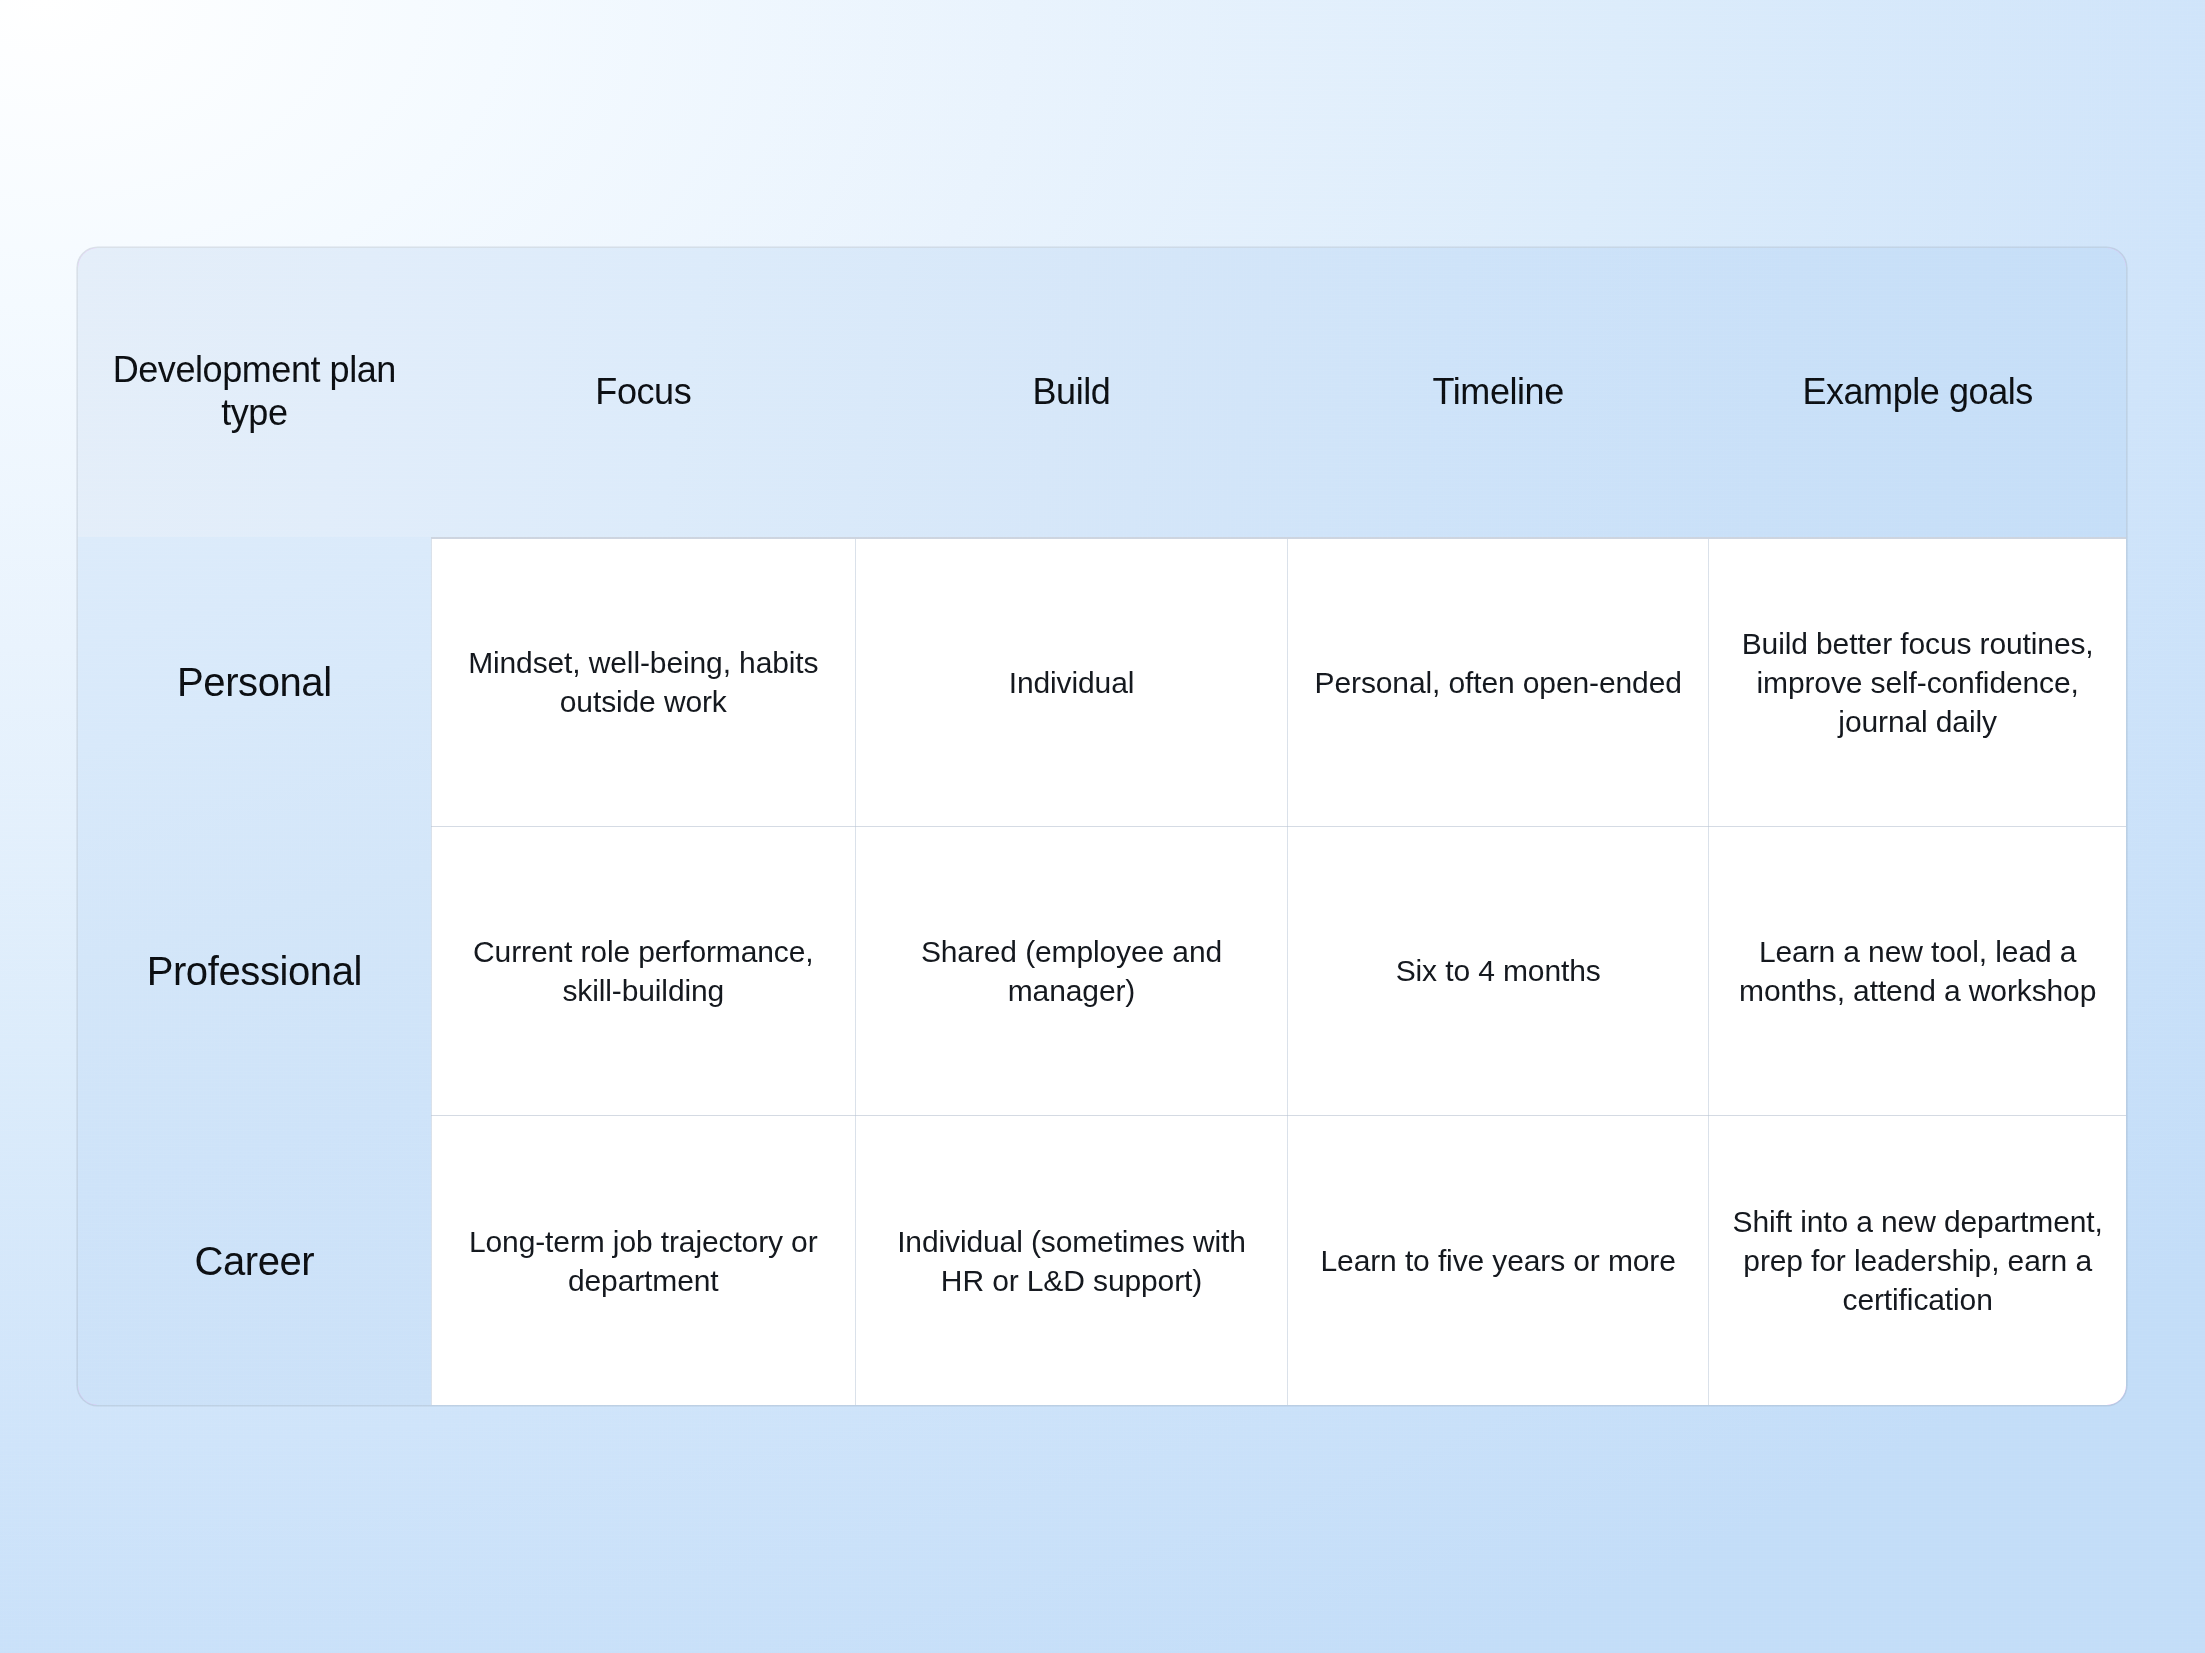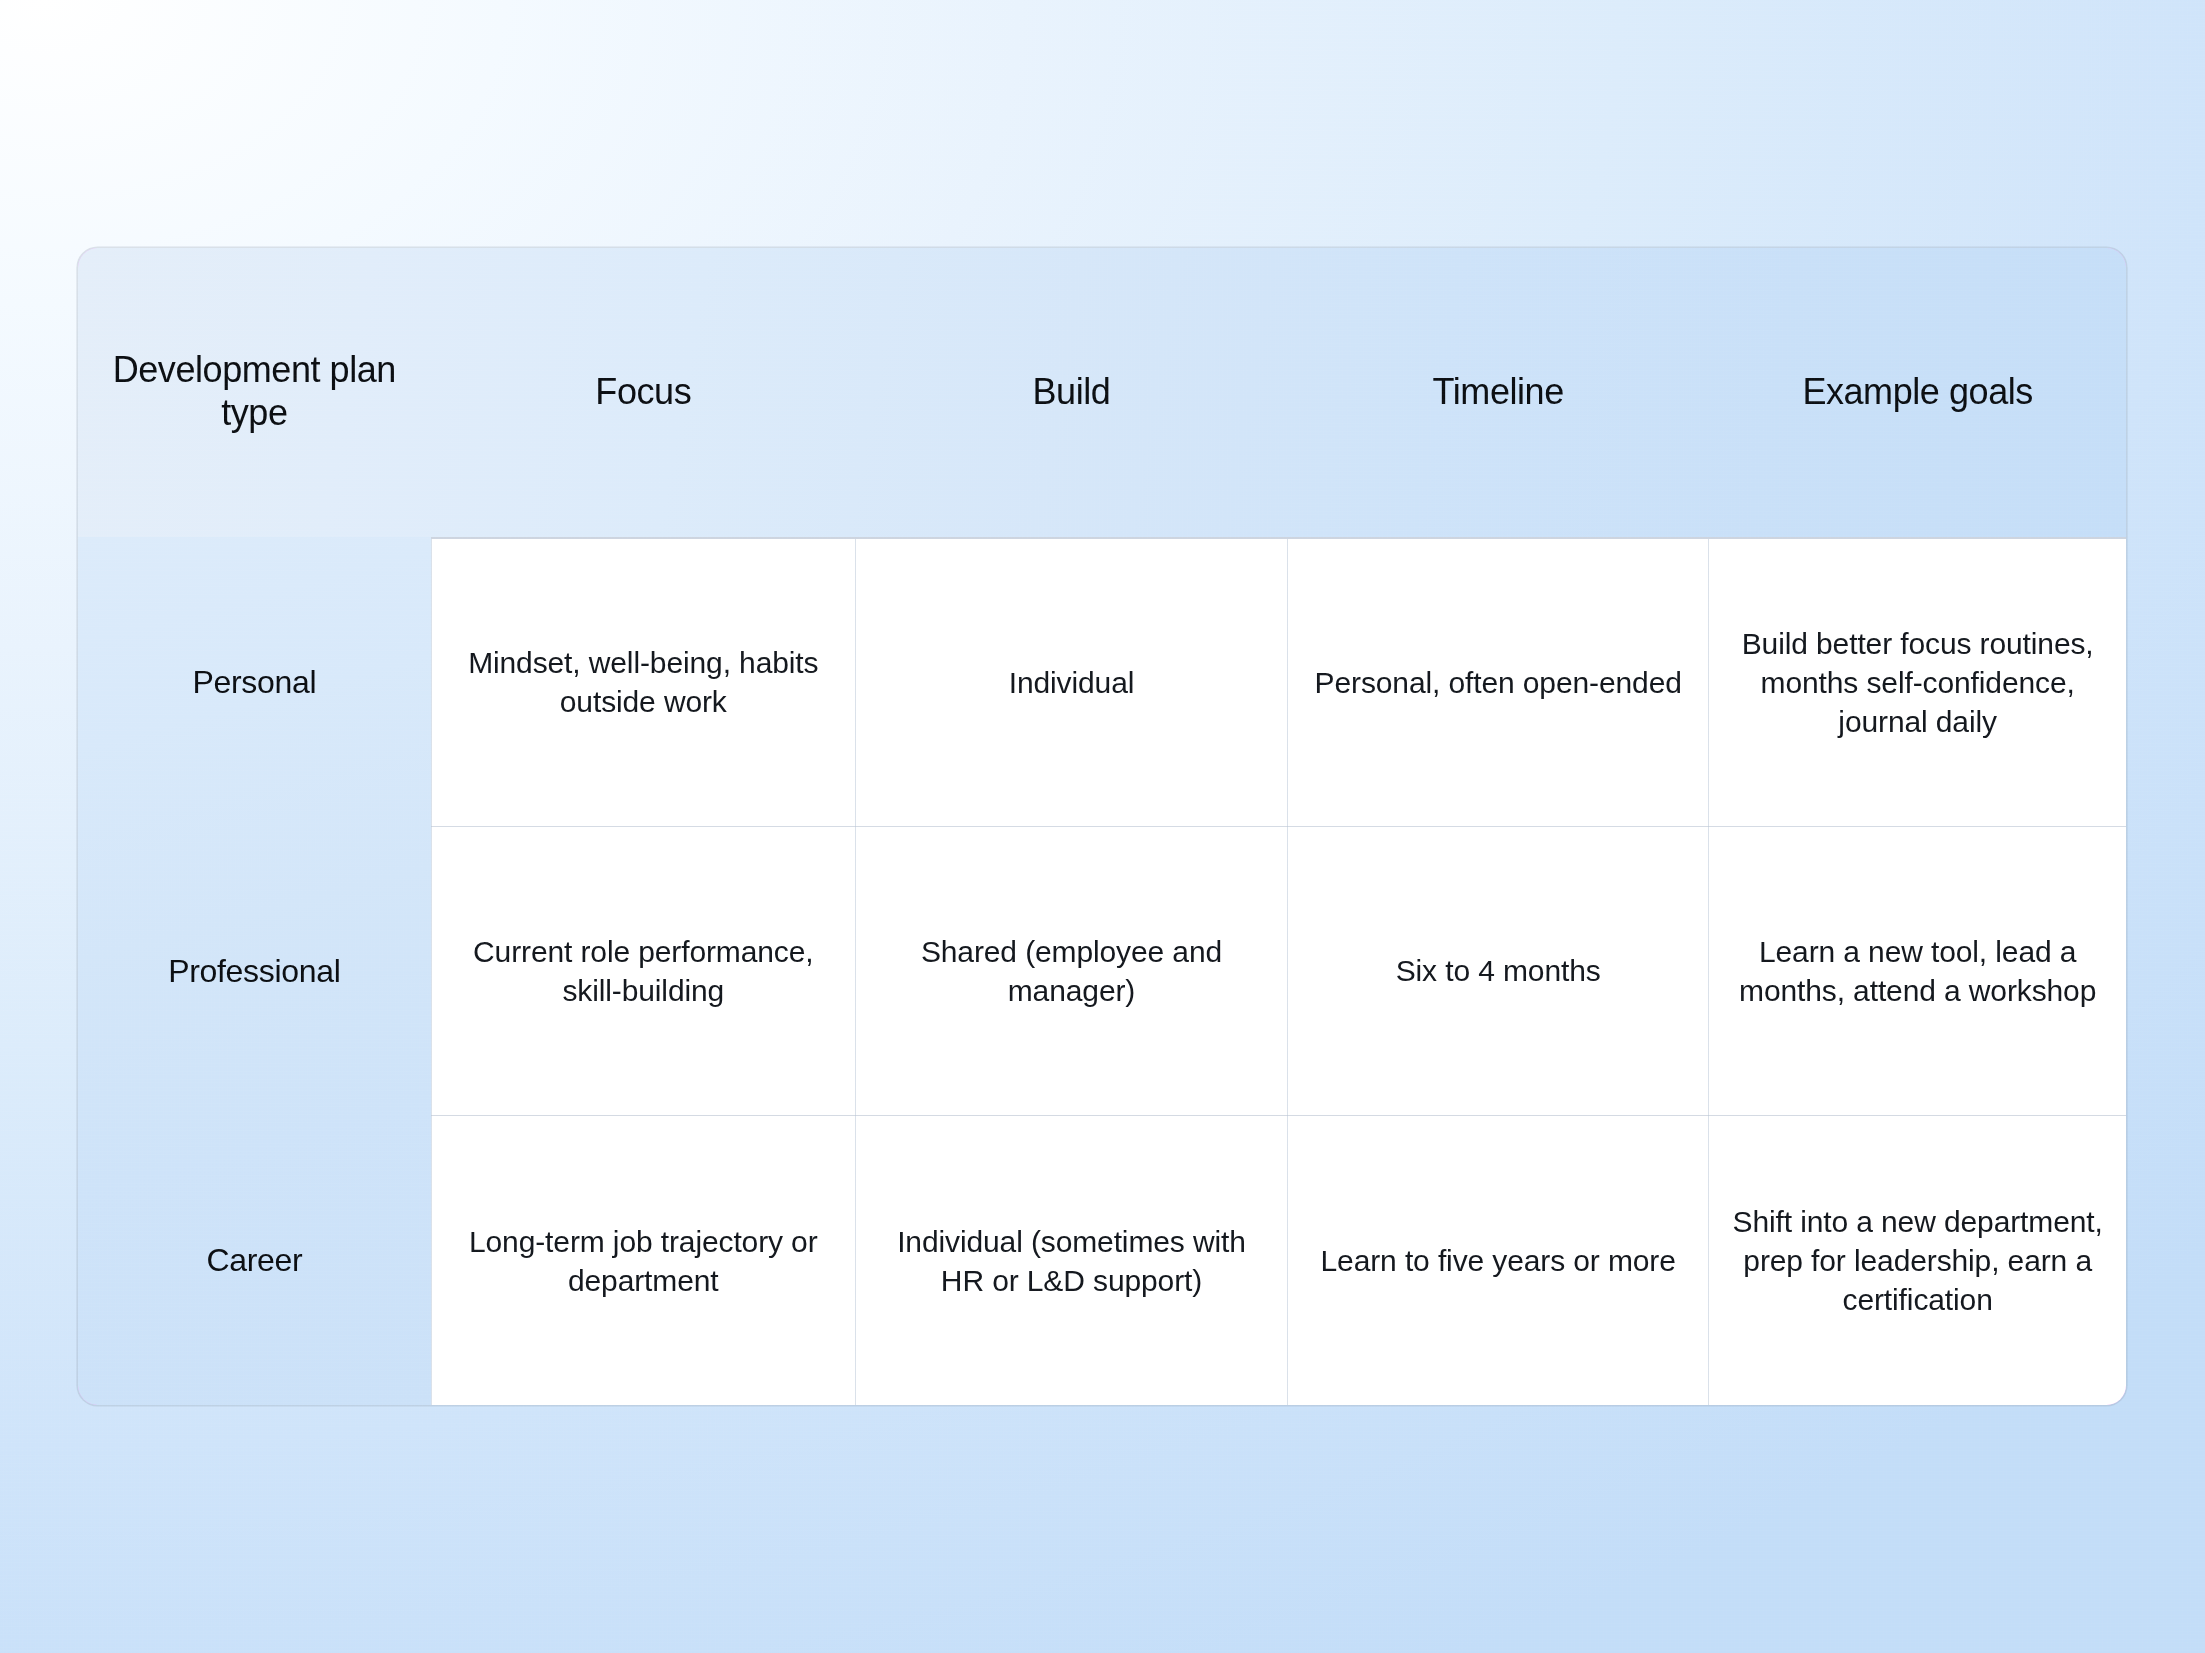--- a/index.html
+++ b/index.html
@@ -125,21 +125,21 @@
   .data-table tbody tr:last-child td {
     border-bottom: none;
   }
 
   .data-table tbody td:last-child {
     border-right: none;
   }
 
   
   .data-table tbody th.row-head {
-    font-size: 32px;
+    font-size: 40px;
     line-height: 1.2;
     letter-spacing: -0.01em;
     color: #0b0e12;
     background: transparent;
     position: relative;
   }
 
   .rowhead-wash {
     position: absolute;
     left: 0;
@@ -223,21 +223,21 @@
           <td class="cell">
             <span>Mindset, well-being, habits outside work</span>
           </td>
           <td class="cell">
             <span>Individual</span>
           </td>
           <td class="cell">
             <span>Personal, often open-ended</span>
           </td>
           <td class="cell">
-            <span>Build better focus routines, months self-confidence, journal daily</span>
+            <span>Build better focus routines, improve self-confidence, journal daily</span>
           </td>
         </tr>
 
         <tr>
           <th scope="row" class="row-head">
             <span>Professional</span>
           </th>
           <td class="cell">
             <span>Current role performance, skill-building</span>
           </td>

